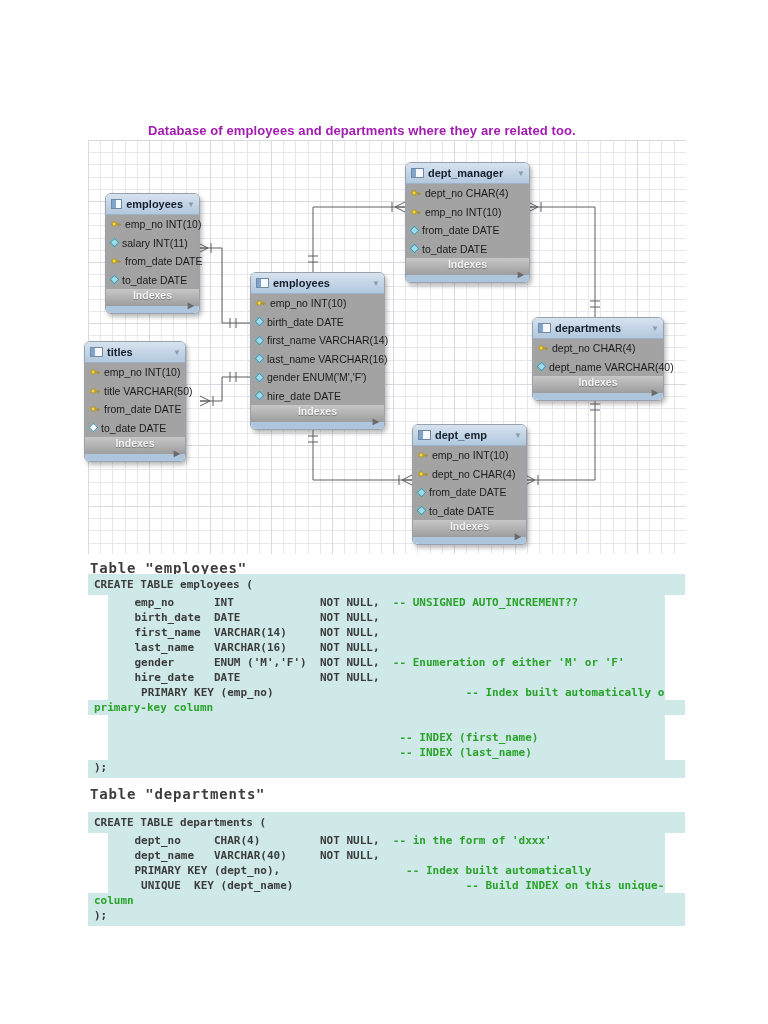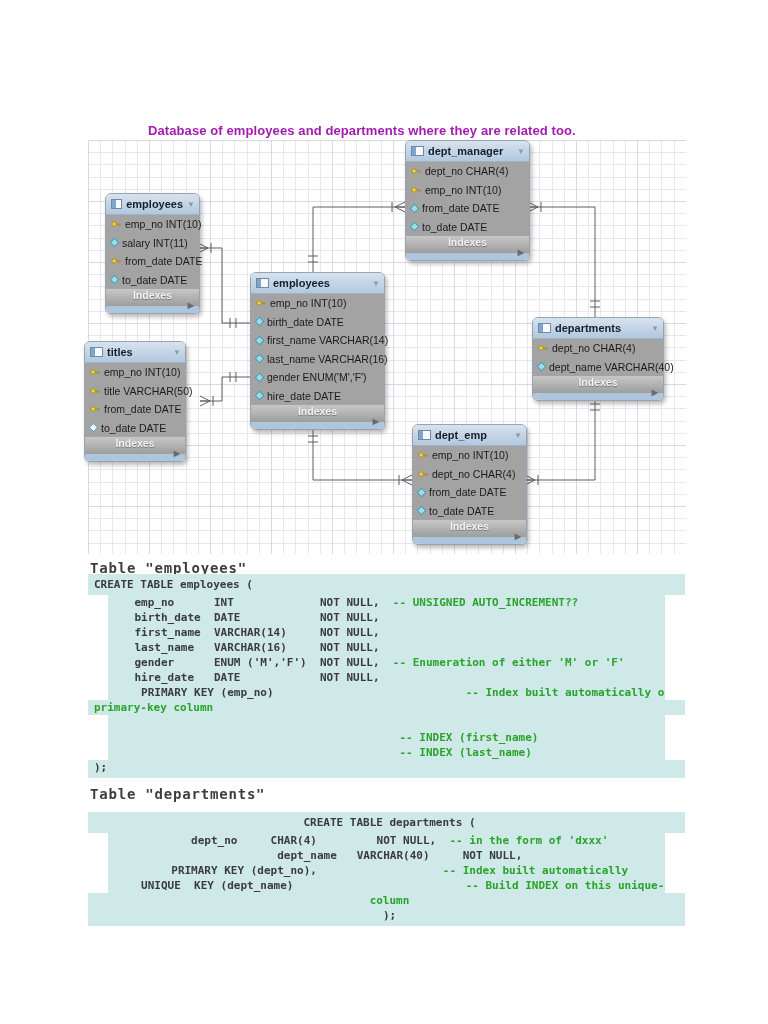--- a/index.html
+++ b/index.html
@@ -230,21 +230,21 @@
           <span class="dia"></span>
         </span>
         <span>hire_date DATE</span>
       </div>
       <div class="er-indexes">
         <span>Indexes</span>
         <span class="idx-arrow">▶</span>
       </div>
       <div class="er-strip"></div>
     </div>
-    <div class="er-table" style="left: 405px; top: 140px; width: 123px;">
+    <div class="er-table" style="left: 405px; top: 162px; width: 123px;">
       <div class="er-head">
         <span class="tbl-ico"></span>
         <span class="ttl">dept_manager</span>
         <span class="er-caret">▼</span>
       </div>
       <div class="er-row">
         <span class="ico">
           <svg width="10" height="10" viewBox="0 0 10 10">
             <circle cx="3.1" cy="5" r="2.2" fill="#f5d53f" stroke="#a98f1f" stroke-width="1"></circle>
             <path d="M5.4 5 H9.4 M7.6 5 V7.3 M9.2 5 V6.6" stroke="#a98f1f" stroke-width="1.1" fill="none"></path>
@@ -361,21 +361,21 @@
     <div class="sql-line in"><span>    hire_date   DATE            NOT NULL,</span></div>
     <div class="sql-line in"><span>     PRIMARY KEY (emp_no)                             </span><span class="cm">-- Index built automatically on</span></div>
     <div class="sql-line full"><span class="cm">primary-key column</span></div>
     <div class="sql-line in"><span></span></div>
     <div class="sql-line in"><span>                                            </span><span class="cm">-- INDEX (first_name)</span></div>
     <div class="sql-line in"><span>                                            </span><span class="cm">-- INDEX (last_name)</span></div>
     <div class="sql-line full base"><span>);</span></div>
   </div>
 
 <div class="sql-heading" style="top:786px;">Table "departments"</div>
-<div class="sql-block" style="top:812px;text-align:center;" id="sql-block-1">
+<div class="sql-block" style="top:812px;" id="sql-block-1">
     <div class="sql-line full cap"><span>CREATE TABLE departments (</span></div>
     <div class="sql-line in"><span>    dept_no     CHAR(4)         NOT NULL,  </span><span class="cm">-- in the form of 'dxxx'</span></div>
     <div class="sql-line in"><span>    dept_name   VARCHAR(40)     NOT NULL,</span></div>
     <div class="sql-line in"><span>    PRIMARY KEY (dept_no),                   </span><span class="cm">-- Index built automatically</span></div>
     <div class="sql-line in"><span>     UNIQUE  KEY (dept_name)                          </span><span class="cm">-- Build INDEX on this unique-value</span></div>
     <div class="sql-line full"><span class="cm">column</span></div>
     <div class="sql-line full base"><span>);</span></div>
   </div>
 
 </body></html>

